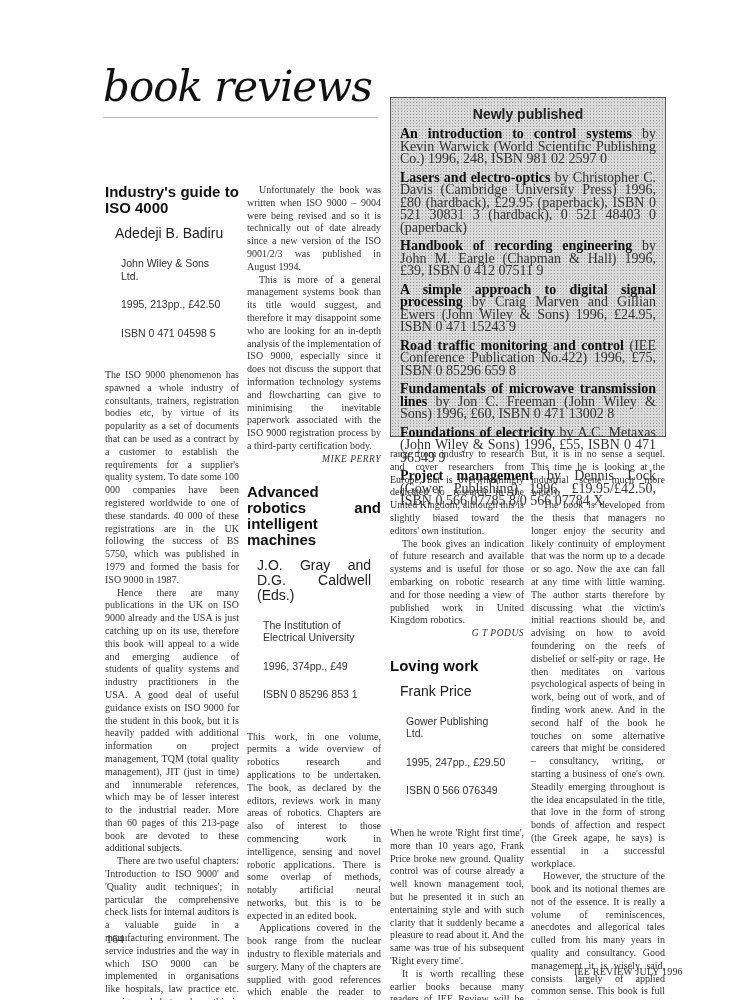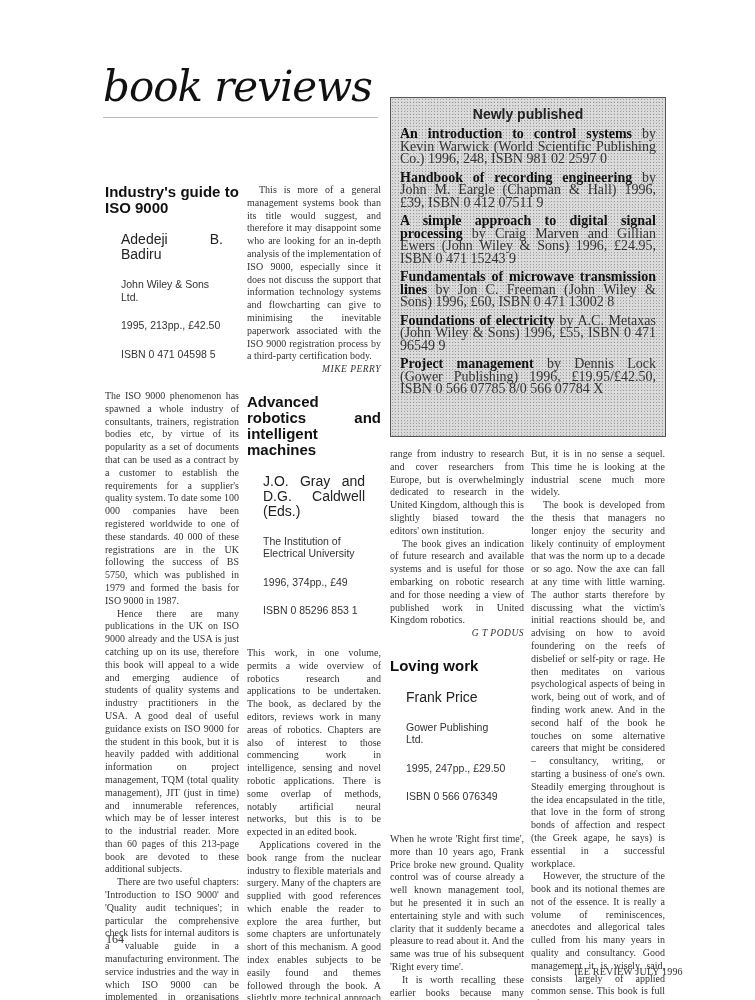--- a/index.html
+++ b/index.html
@@ -32,58 +32,61 @@
 
   .col { position: absolute; width: 134px; font-size: 10px; line-height: 12.8px; text-align: justify; color: #333; }
   .col p { margin: 0; text-indent: 12px; }
   .col p.first { text-indent: 0; }
   .col1 { left: 105px; top: 184px; }
   .col2 { left: 247px; top: 184px; }
   .col3 { left: 390px; top: 448px; }
   .col4 { left: 531px; top: 448px; }
 
   .rh { font-family: "Liberation Sans", sans-serif; font-weight: bold; font-size: 15px; line-height: 16px; color: #111; margin: 0; }
-  .ra { font-family: "Liberation Sans", sans-serif; font-size: 14px; line-height: 15px; color: #222; margin: 16px; }
+  .ra { font-family: "Liberation Sans", sans-serif; font-size: 14px; line-height: 15px; color: #222; margin: 10px; }
   .rm { font-family: "Liberation Sans", sans-serif; font-size: 10.5px; line-height: 12.5px; color: #333; margin: 16px; text-align: left; }
   .meta-gap { height: 14px; }
   .sig { text-align: right; font-style: italic; font-size: 9.5px; letter-spacing: 0.5px; margin: 2px 0 0 0; text-indent: 0 !important; }
   .page-num { position: absolute; left: 106px; top: 932px; font-size: 12px; color: #333; }
   .footer-right { position: absolute; left: 574px; top: 966px; font-size: 10px; color: #333; letter-spacing: 0.2px; }
 </style>
 </head>
 <body>
 
 <div class="page">
 
   <div class="section-title">book reviews</div>
   <div class="title-rule"></div>
 
   <div class="np-box">
     <div class="np-title">Newly published</div>
     <div class="np-item"><b>An introduction to control systems</b><span> by Kevin Warwick (World Scientific Publishing Co.) 1996, 248, ISBN 981 02 2597 0</span></div>
+    <div class="np-item"><b>Lasers and electro-optics</b><span> by Christopher C. Davis (Cambridge University Press) 1996, £80 (hardback), £29.95 (paperback), ISBN 0 521 30831 3 (hardback), 0 521 48403 0 (paperback)</span></div>
     <div class="np-item"><b>Handbook of recording engineering</b><span> by John M. Eargle (Chapman &amp; Hall) 1996, £39, ISBN 0 412 07511 9</span></div>
     <div class="np-item"><b>A simple approach to digital signal processing</b><span> by Craig Marven and Gillian Ewers (John Wiley &amp; Sons) 1996, £24.95, ISBN 0 471 15243 9</span></div>
+    <div class="np-item"><b>Road traffic monitoring and control</b><span> (IEE Conference Publication No.422) 1996, £75, ISBN 0 85296 659 8</span></div>
     <div class="np-item"><b>Fundamentals of microwave transmission lines</b><span> by Jon C. Freeman (John Wiley &amp; Sons) 1996, £60, ISBN 0 471 13002 8</span></div>
     <div class="np-item"><b>Foundations of electricity</b><span> by A.C. Metaxas (John Wiley &amp; Sons) 1996, £55, ISBN 0 471 96549 9</span></div>
     <div class="np-item"><b>Project management</b><span> by Dennis Lock (Gower Publishing) 1996, £19.95/£42.50, ISBN 0 566 07785 8/0 566 07784 X</span></div>
   </div>
 
   <div class="col col1">
-    <div class="rh">Industry's guide to ISO 9000</div>
+    <div class="rh">Industry's guide to ISO 4000</div>
     <div class="ra">Adedeji B. Badiru</div>
     <div class="rm">John Wiley &amp; Sons Ltd.</div>
     <div class="rm">1995, 213pp., £42.50</div>
     <div class="rm">ISBN 0 471 04598 5</div>
     <div class="meta-gap"></div>
     <p class="first">The ISO 9000 phenomenon has spawned a whole industry of consultants, trainers, registration bodies etc, by virtue of its popularity as a set of documents that can be used as a contract by a customer to establish the requirements for a supplier's quality system. To date some 100 000 companies have been registered worldwide to one of these standards. 40 000 of these registrations are in the UK following the success of BS 5750, which was published in 1979 and formed the basis for ISO 9000 in 1987.</p>
     <p>Hence there are many publications in the UK on ISO 9000 already and the USA is just catching up on its use, therefore this book will appeal to a wide and emerging audience of students of quality systems and industry practitioners in the USA. A good deal of useful guidance exists on ISO 9000 for the student in this book, but it is heavily padded with additional information on project management, TQM (total quality management), JIT (just in time) and innumerable references, which may be of lesser interest to the industrial reader. More than 60 pages of this 213-page book are devoted to these additional subjects.</p>
     <p>There are two useful chapters: 'Introduction to ISO 9000' and 'Quality audit techniques'; in particular the comprehensive check lists for internal auditors is a valuable guide in a manufacturing environment. The service industries and the way in which ISO 9000 can be implemented in organisations like hospitals, law practice etc. are ignored, but perhaps this is due to this author's academic background and close link with a computer peripheral manufacturer. The text is all about manufacture; the design process is dismissed in a few lines. There is no consideration of software development, for example, or other subjects for which relevant guidelines exist in the ISO 9000 series.</p>
   </div>
 
   <div class="col col2">
+    <p>Unfortunately the book was written when ISO 9000 – 9004 were being revised and so it is technically out of date already since a new version of the ISO 9001/2/3 was published in August 1994.</p>
     <p>This is more of a general management systems book than its title would suggest, and therefore it may disappoint some who are looking for an in-depth analysis of the implementation of ISO 9000, especially since it does not discuss the support that information technology systems and flowcharting can give to minimising the inevitable paperwork associated with the ISO 9000 registration process by a third-party certification body.</p>
     <p class="sig">MIKE PERRY</p>
     <div style="height:18px"></div>
     <div class="rh">Advanced robotics and intelligent machines</div>
     <div class="ra">J.O. Gray and D.G. Caldwell (Eds.)</div>
     <div class="rm">The Institution of Electrical University</div>
     <div class="rm">1996, 374pp., £49</div>
     <div class="rm">ISBN 0 85296 853 1</div>
     <div class="meta-gap"></div>
     <p class="first">This work, in one volume, permits a wide overview of robotics research and applications to be undertaken. The book, as declared by the editors, reviews work in many areas of robotics. Chapters are also of interest to those commencing work in intelligence, sensing and novel robotic applications. There is some overlap of methods, notably artificial neural networks, but this is to be expected in an edited book.</p>

